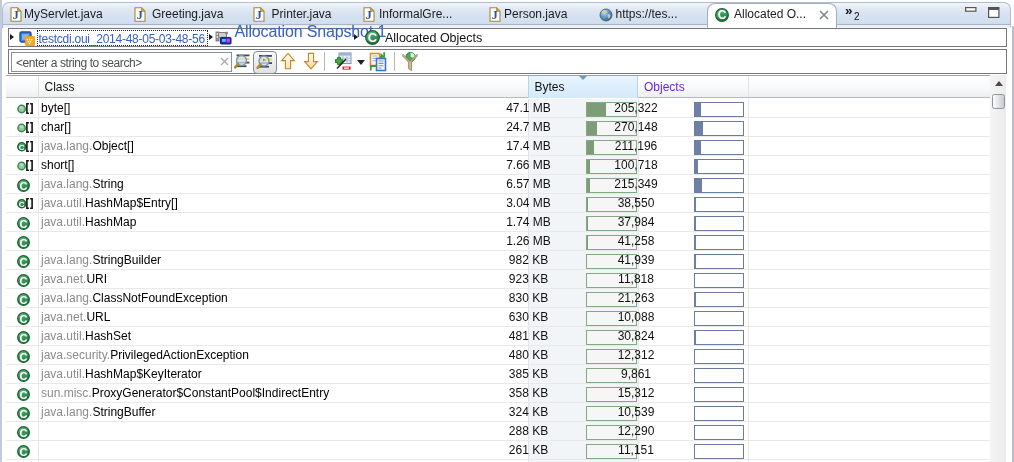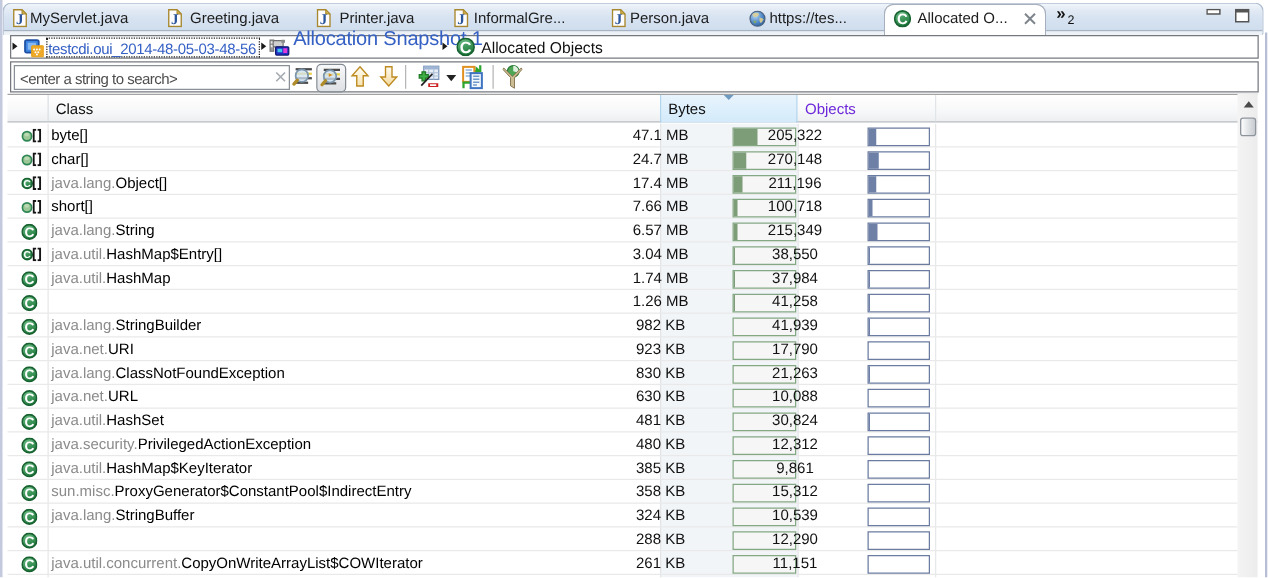--- a/index.html
+++ b/index.html
@@ -402,21 +402,21 @@
           <stop offset="1" stop-color="#1f7a3e"></stop>
         </linearGradient>
       </defs>
       <circle cx="6.5" cy="6.5" r="5.8" fill="url(#g11_3.5)" stroke="#176230" stroke-width="1.3"></circle>
       <text x="6.5" y="10.5" text-anchor="middle" font-family="Liberation Sans" font-size="11" font-weight="bold" fill="#fff">C</text>
     </svg>
 <div class="rowtxt" style="left:35px"><span class="gray">java.net.</span>URI</div>
 <div class="num" style="left:474px;width:97px">923 KB</div>
 <div class="bar" style="left:580px;width:51px;border:1px solid #84a884;background:#f5f6f5">
 </div>
-<div class="num" style="left:584px;width:92px">17,790</div>
+<div class="num" style="left:584px;width:92px">11,818</div>
 <div class="bar" style="left:688px;width:50px;border:1px solid #6b7ca0;background:#fff">
 </div>
 </div>
 <div class="abs" style="left:6px;top:289px;width:984px;height:19px;border-bottom:1px solid #e9e9e9">
 <svg class="abs" style="left:11px;top:3.5px" width="13" height="13" viewBox="0 0 13 13">
       <defs>
         <linearGradient id="g11_3.5" x1="0" y1="0" x2="0.4" y2="1">
           <stop offset="0" stop-color="#71c289"></stop>
           <stop offset="1" stop-color="#1f7a3e"></stop>
         </linearGradient>
@@ -570,21 +570,20 @@
 <svg class="abs" style="left:11px;top:3.5px" width="13" height="13" viewBox="0 0 13 13">
       <defs>
         <linearGradient id="g11_3.5" x1="0" y1="0" x2="0.4" y2="1">
           <stop offset="0" stop-color="#71c289"></stop>
           <stop offset="1" stop-color="#1f7a3e"></stop>
         </linearGradient>
       </defs>
       <circle cx="6.5" cy="6.5" r="5.8" fill="url(#g11_3.5)" stroke="#176230" stroke-width="1.3"></circle>
       <text x="6.5" y="10.5" text-anchor="middle" font-family="Liberation Sans" font-size="11" font-weight="bold" fill="#fff">C</text>
     </svg>
-<div class="rowtxt" style="left:35px"><span class="gray">java.util.concurrent.</span>CopyOnWriteArrayList$COWIterator</div>
 <div class="num" style="left:474px;width:97px">261 KB</div>
 <div class="bar" style="left:580px;width:51px;border:1px solid #84a884;background:#f5f6f5">
 </div>
 <div class="num" style="left:584px;width:92px">11,151</div>
 <div class="bar" style="left:688px;width:50px;border:1px solid #6b7ca0;background:#fff">
 </div>
 </div>
 <div class="abs" style="left:990px;top:75px;width:16px;height:387px;background:linear-gradient(to right,#f4f4f5,#ececed)"></div>
 <div class="abs" style="left:994.5px;top:81px;width:0;height:0;border-bottom:5px solid #4a4a4a;border-left:4.5px solid transparent;border-right:4.5px solid transparent"></div>
 <div class="abs" style="left:991.5px;top:94px;width:13.5px;height:14.5px;border:1px solid #8e959d;border-radius:2.5px;background:linear-gradient(to right,#fdfdfd,#c7cbd0)"></div>

